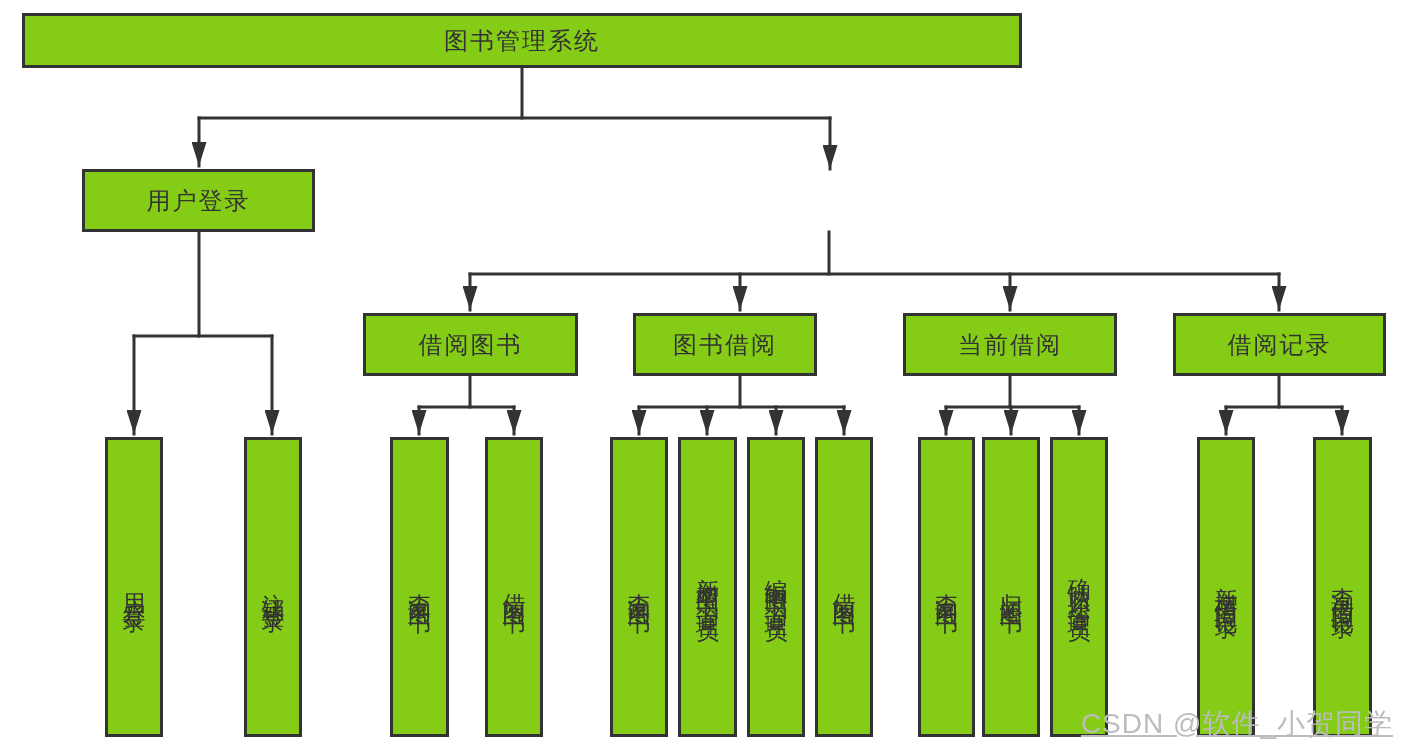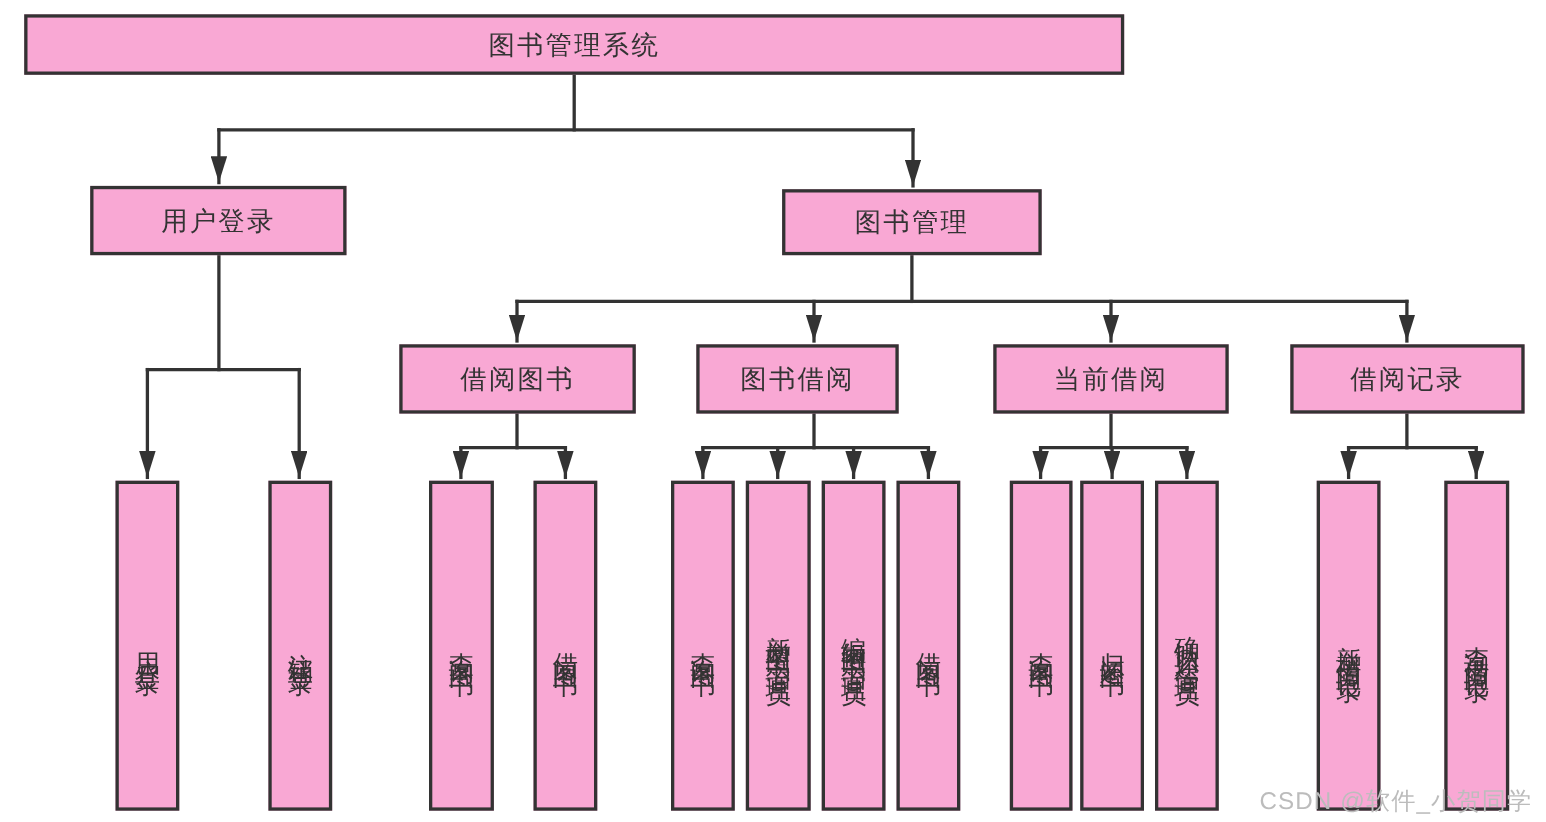--- a/index.html
+++ b/index.html
@@ -3,45 +3,46 @@
 <meta charset="utf-8">
 <style>
   html,body{margin:0;padding:0;background:#ffffff;}
   body{font-family:"Liberation Sans","DejaVu Sans",sans-serif;}
   #canvas{position:relative;width:1405px;height:747px;background:#ffffff;overflow:hidden;}
   svg.wires{position:absolute;left:0;top:0;width:1405px;height:747px;z-index:1;}
   .box{
     position:absolute;
     box-sizing:border-box;
     border:3px solid #333333;
-    background:#f9a8d4;
+    background:#84cc16;
     color:#333333;
     display:flex;
     align-items:center;
     justify-content:center;
     z-index:2;
     font-size:24px;
     letter-spacing:2px;
   }
   .leaf{font-size:23px;}
   .leaf .vtext{
     writing-mode:vertical-rl;
     text-orientation:mixed;
     letter-spacing:6px;
     line-height:1;
     white-space:nowrap;
   }
   .watermark{
     position:absolute;
     right:12px;
     bottom:4px;
-    font-size:22px;
+    font-size:28px;
     letter-spacing:1px;
     z-index:3;
     color:#bcbcbc;
+    text-decoration:underline;
   }
 </style>
 </head>
 <body>
 
 <div id="canvas">
 
   <svg class="wires" viewBox="0 0 1405 747" xmlns="http://www.w3.org/2000/svg">
     <defs>
       <marker id="arr" viewBox="0 0 10 10" refX="10" refY="5" markerUnits="userSpaceOnUse" markerWidth="24" markerHeight="15" orient="auto" preserveAspectRatio="none">
@@ -88,21 +89,20 @@
       <path d="M1279 376 V407"></path>
       <path d="M1226 407 H1342"></path>
       <path d="M1226 407 V434" marker-end="url(#arr)"></path>
       <path d="M1342 407 V434" marker-end="url(#arr)"></path>
     </g>
   </svg>
 
   <div class="box" style="left:22px;top:13px;width:1000px;height:55px;">图书管理系统</div>
 
   <div class="box" style="left:82px;top:169px;width:233px;height:63px;">用户登录</div>
-  <div class="box" style="left:711px;top:172px;width:236px;height:60px;">图书管理</div>
 
   <div class="box" style="left:363px;top:313px;width:215px;height:63px;">借阅图书</div>
   <div class="box" style="left:633px;top:313px;width:184px;height:63px;">图书借阅</div>
   <div class="box" style="left:903px;top:313px;width:214px;height:63px;">当前借阅</div>
   <div class="box" style="left:1173px;top:313px;width:213px;height:63px;">借阅记录</div>
 
   <div class="box leaf" style="left:105px;top:437px;width:58px;height:300px;">
     <span class="vtext">用户登录</span>
   </div>
   <div class="box leaf" style="left:244px;top:437px;width:58px;height:300px;">

